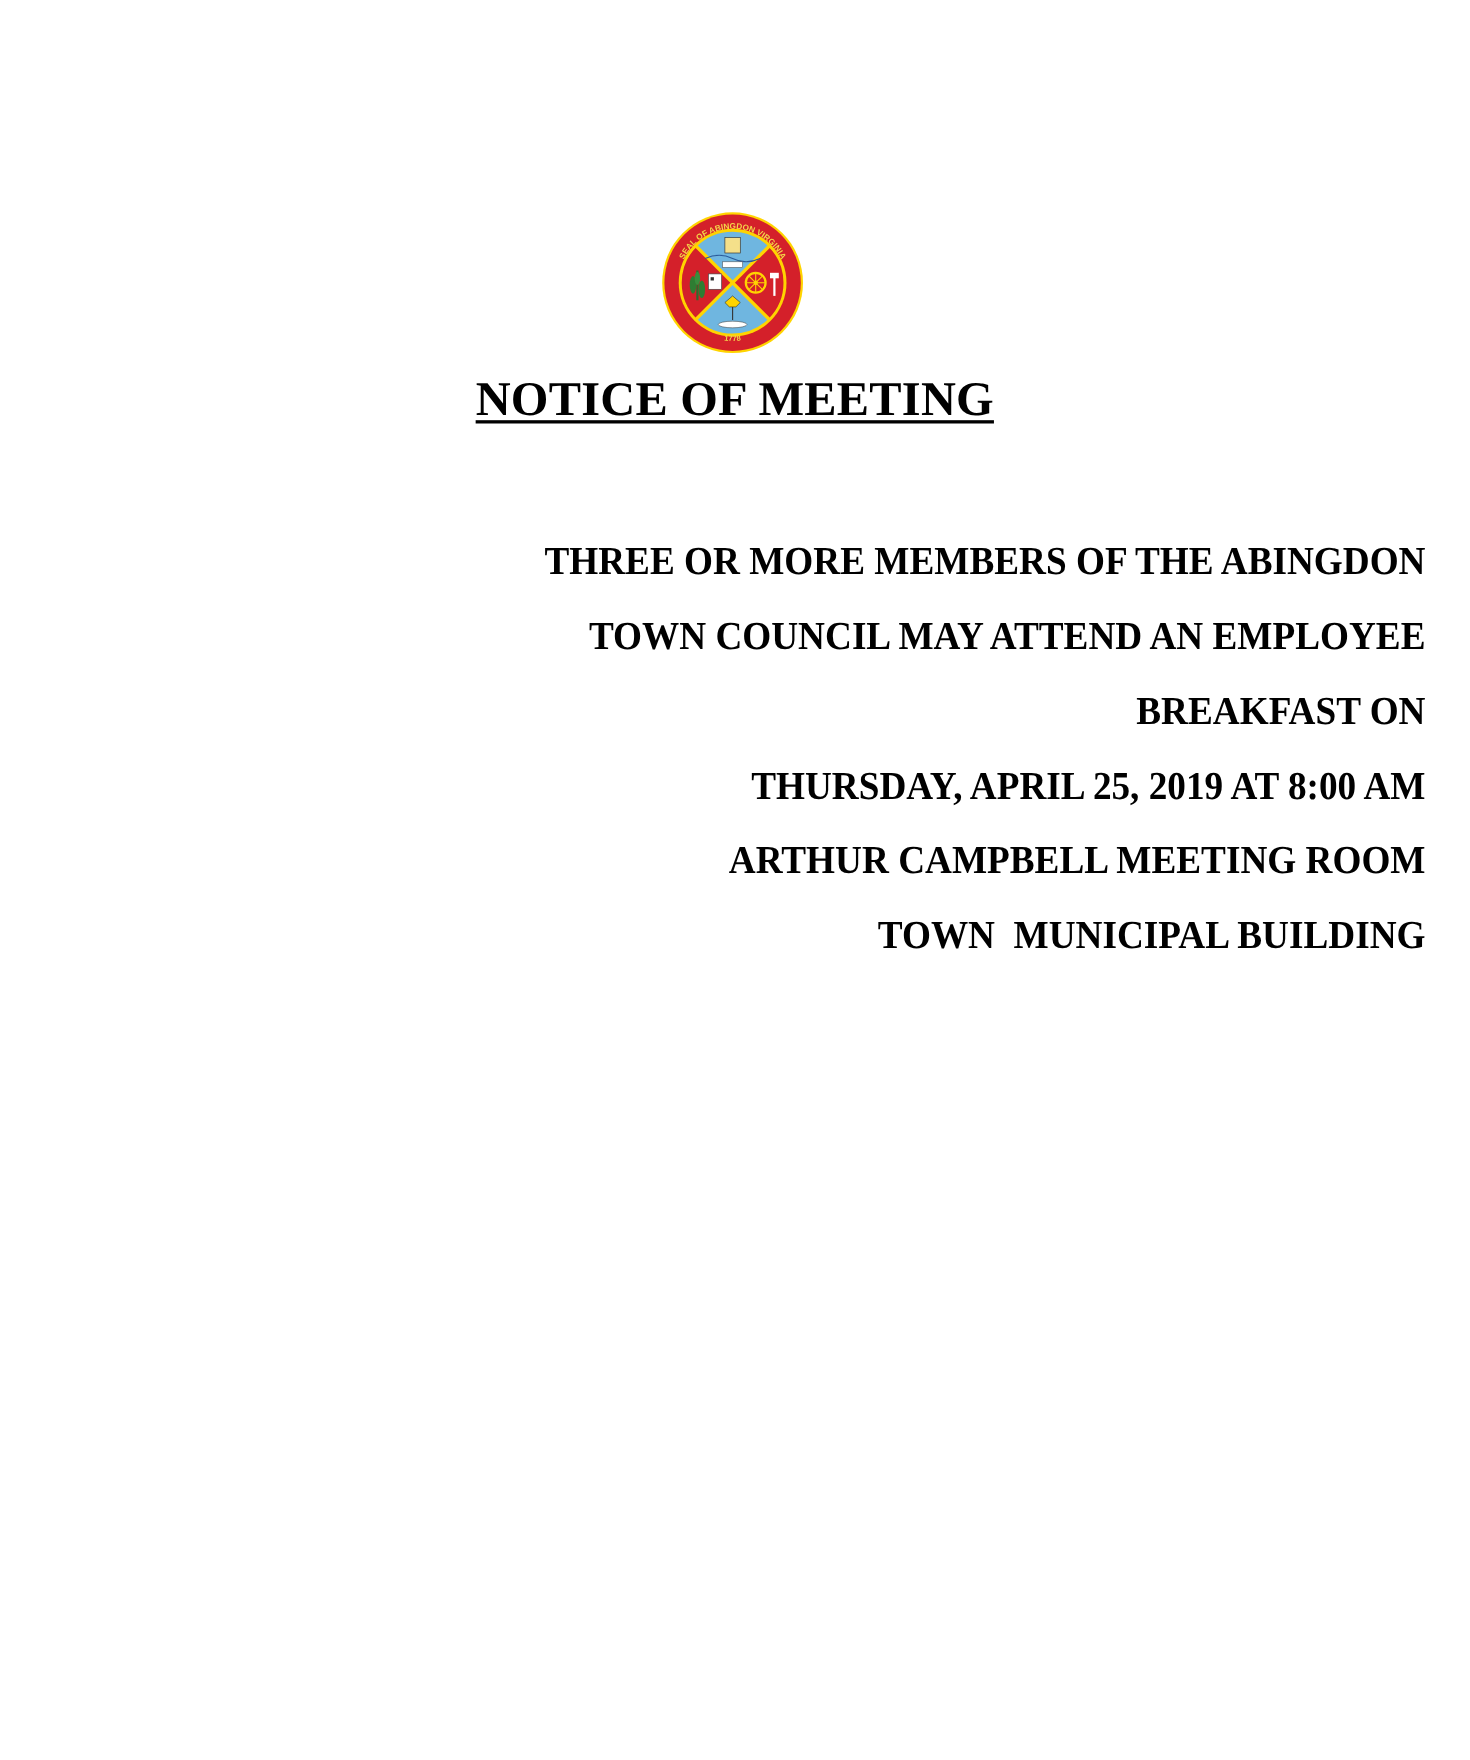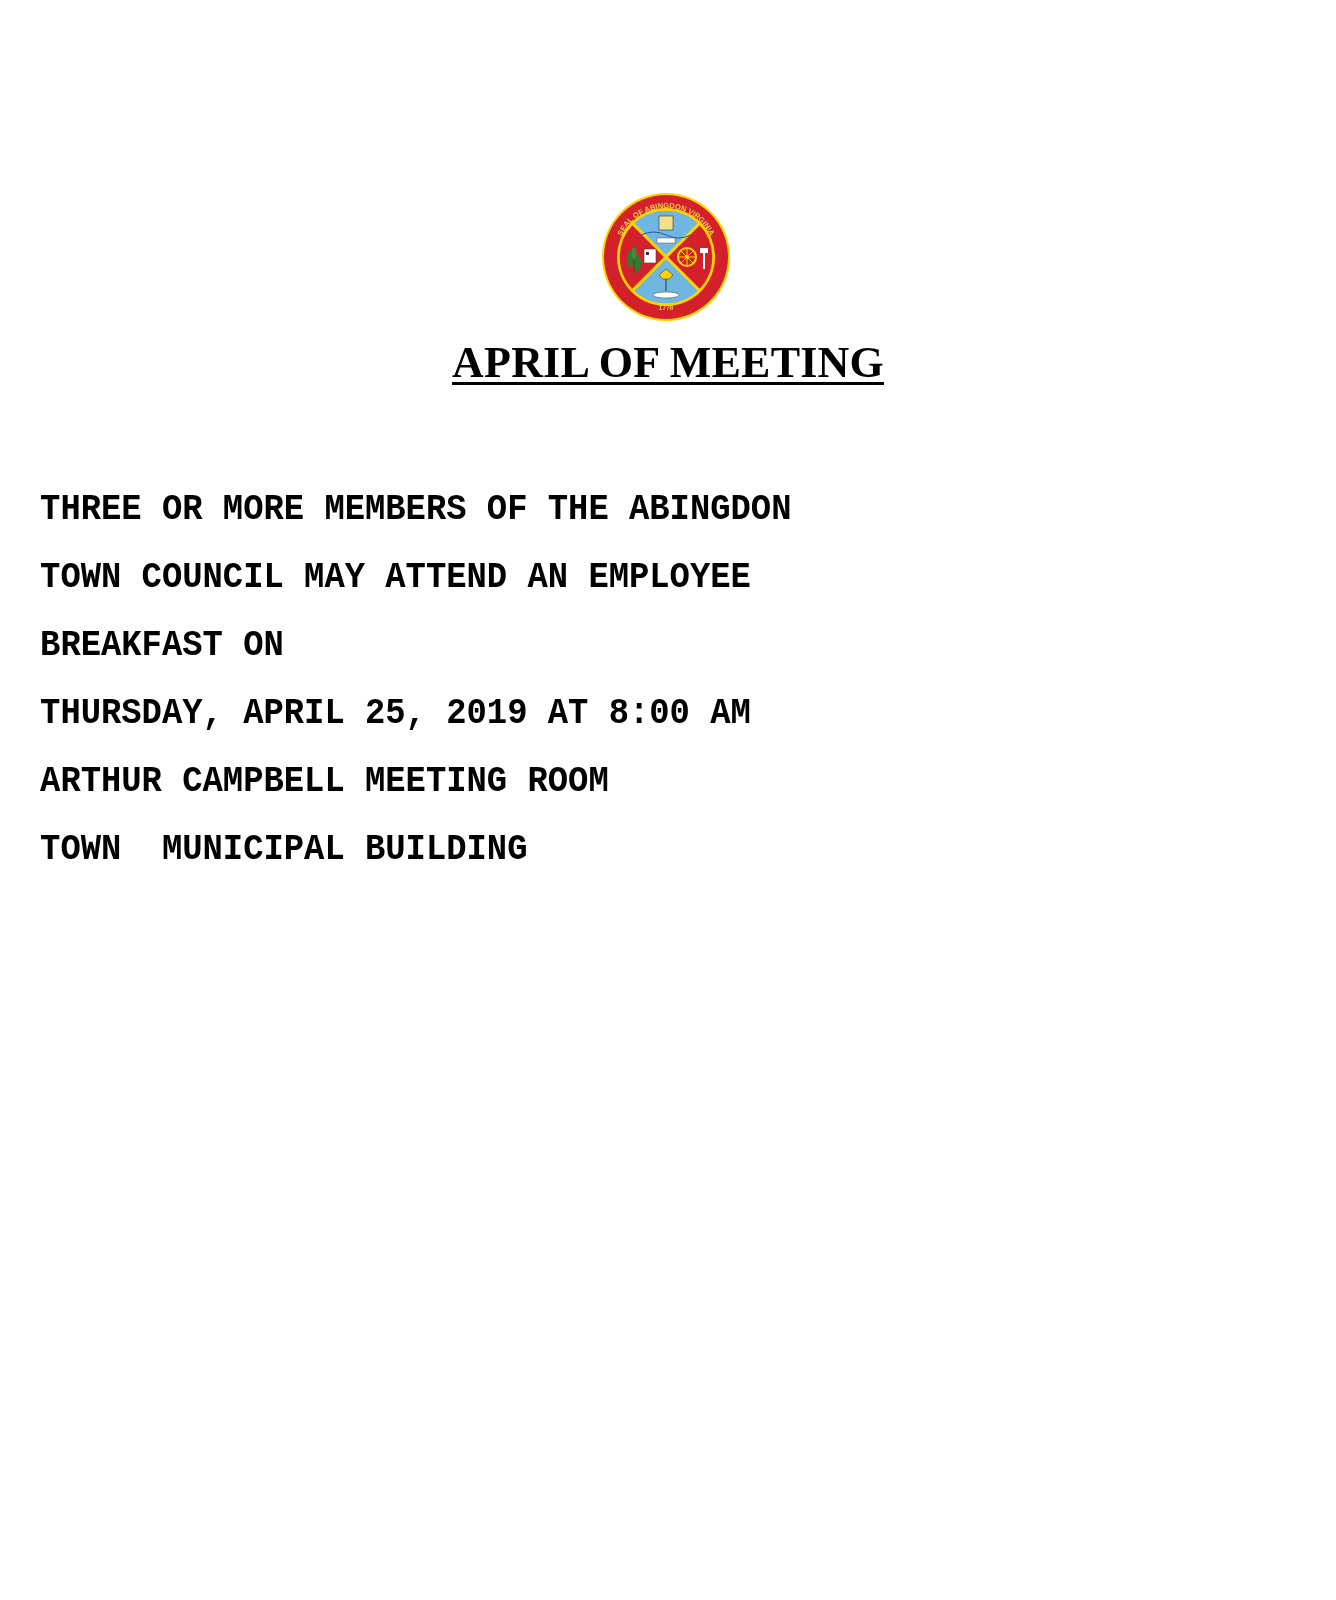--- a/index.html
+++ b/index.html
@@ -43,22 +43,21 @@
   .title span {
     text-decoration: underline;
     text-decoration-thickness: 3px;
     text-underline-offset: 5px;
   }
   .body-lines {
     position: absolute;
     left: 0;
     top: 488px;
     width: 1336px;
-    text-align: left;
-    font-family: Liberation Mono, monospace;
+    text-align: right;
   }
   .line {
     display: block;
     font-weight: bold;
     font-size: 36px;
     height: 68px;
     line-height: 44px;
     white-space: pre;
     transform: scaleX(0.94);
     transform-origin: center;
@@ -119,21 +118,21 @@
       <text font-family="Liberation Sans, sans-serif" font-size="7.5" font-weight="bold" fill="#f4d64a">
         <textPath href="#topArc" startOffset="50%" text-anchor="middle">SEAL OF ABINGDON VIRGINIA</textPath>
       </text>
       <text font-family="Liberation Sans, sans-serif" font-size="7" font-weight="bold" fill="#f4d64a">
         <textPath href="#botArc" startOffset="50%" text-anchor="middle">1778</textPath>
       </text>
     </svg>
   </div>
 
   <div class="title">
-    <span>APRIL OF MEETING</span>
+    <span>NOTICE OF MEETING</span>
   </div>
 
   <div class="body-lines">
     <span class="line">THREE OR MORE MEMBERS OF THE ABINGDON</span>
     <span class="line">TOWN COUNCIL MAY ATTEND AN EMPLOYEE</span>
     <span class="line">BREAKFAST ON</span>
     <span class="line">THURSDAY, APRIL 25, 2019 AT 8:00 AM</span>
     <span class="line">ARTHUR CAMPBELL MEETING ROOM</span>
     <span class="line">TOWN  MUNICIPAL BUILDING</span>
   </div>

